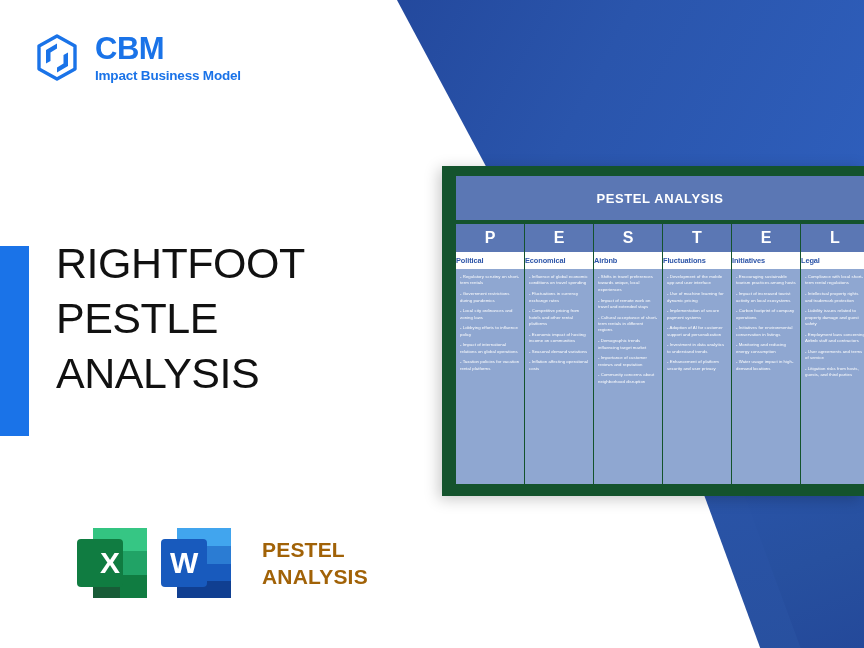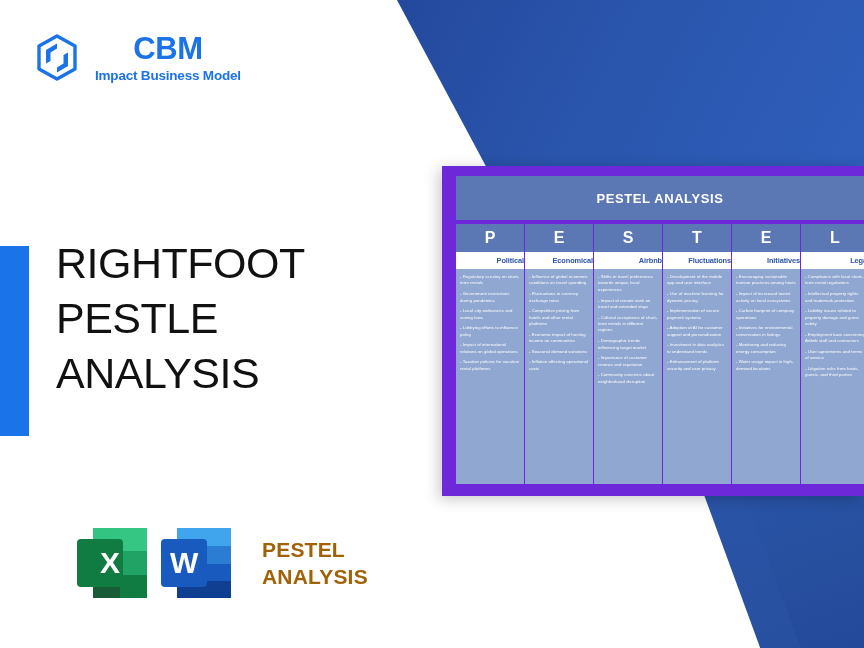--- a/index.html
+++ b/index.html
@@ -80,21 +80,20 @@
   }
 
   
   #logo-block {
     position: absolute;
     left: 33px;
     top: 33px;
     display: flex;
     align-items: center;
     gap: 14px;
-    text-align: center;
   }
   #logo-mark {
     width: 48px;
     height: 50px;
     flex: 0 0 auto;
   }
   #logo-text {
     display: flex;
     flex-direction: column;
     line-height: 1;
@@ -152,21 +151,21 @@
     letter-spacing: 0.2px;
   }
 
   
   #pestel-card {
     position: absolute;
     left: 442px;
     top: 166px;
     width: 422px;
     height: 330px;
-    background: #6d28d9;
+    background: #14532d;
     box-shadow: -3px 3px 14px rgba(0,0,0,0.22);
     padding: 10px 0 12px 14px;
     box-sizing: border-box;
   }
   #pestel-inner {
     width: 100%;
     height: 100%;
     display: flex;
     flex-direction: column;
   }
@@ -200,21 +199,21 @@
     font-size: 16px;
     font-weight: bold;
     text-align: center;
     padding: 5px 0 5px 0;
   }
   .col-name {
     background: #ffffff;
     color: #2d55a8;
     font-size: 7.4px;
     font-weight: bold;
-    text-align: right;
+    text-align: left;
     padding: 4px 0 4px 0;
     letter-spacing: -0.1px;
   }
   .col-body {
     background: #8fa7d1;
     flex: 1;
     padding: 5px 4px 6px 4px;
     box-sizing: border-box;
   }
   .col-item {

